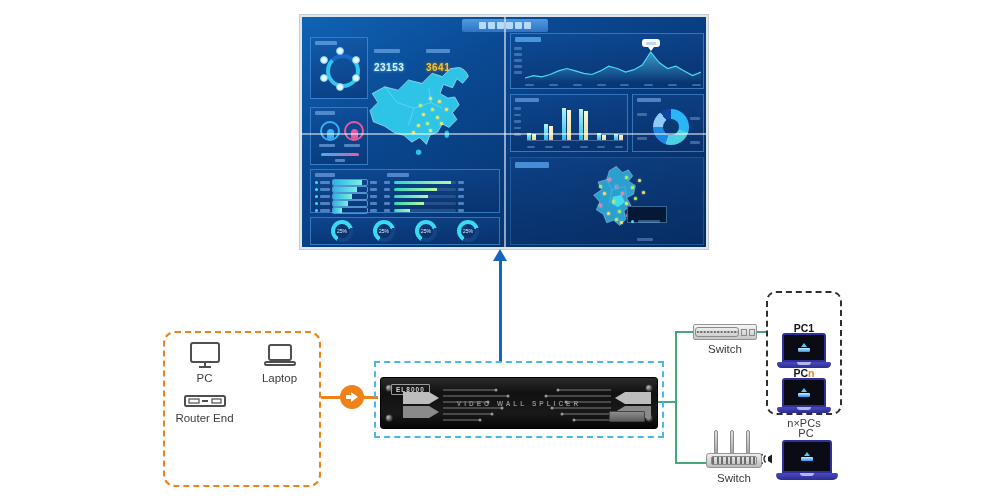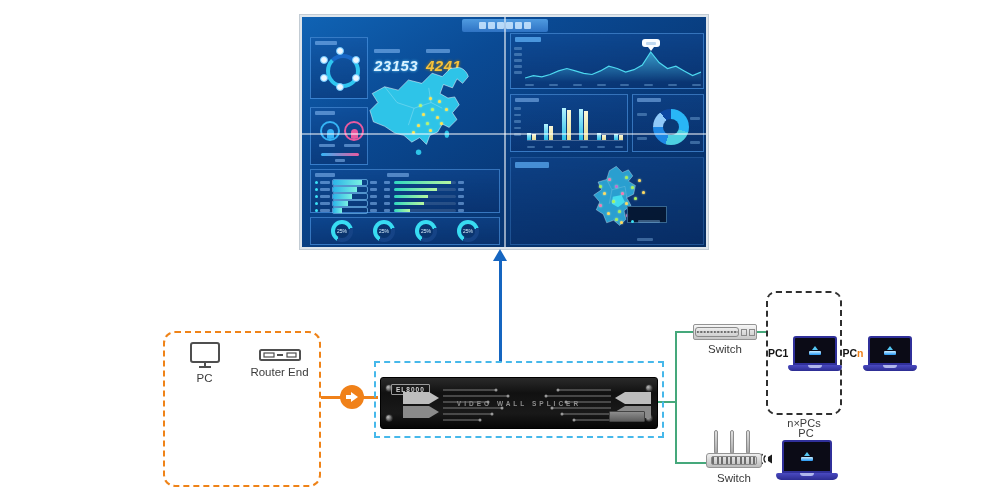--- a/index.html
+++ b/index.html
@@ -13,21 +13,21 @@
   
   .screen{position:absolute;left:300px;top:15px;width:408px;height:234px;
           background:linear-gradient(150deg,#1063b4 0%,#0a4a94 30%,#083a7a 60%,#062c60 100%);
           border:2px solid #dfe6ec;box-shadow:0 0 0 1px #c3ccd4;box-sizing:border-box;}
   .wall-line-v{position:absolute;left:202px;top:0;width:2px;height:100%;background:rgba(255,255,255,.55);z-index:40;}
   .wall-line-h{position:absolute;left:0;top:116px;width:100%;height:2px;background:rgba(255,255,255,.5);z-index:40;}
   .dash-title{position:absolute;left:160px;top:2px;width:86px;height:13px;border-radius:2px;
           background:linear-gradient(#4f9be0,#2f73c4);display:flex;align-items:center;justify-content:center;gap:2px;}
   .panel{position:absolute;border:1px solid rgba(95,175,255,.5);
           background:linear-gradient(rgba(25,80,160,.25),rgba(10,45,105,.45));box-sizing:border-box;}
-  .stat-val{font-style:italic;font-weight:bold;font-size:15px;letter-spacing:.5px;}
+  .stat-val{font-weight:bold;font-size:10px;letter-spacing:.5px;}
   .stat-cyan{color:#d9f1ff;text-shadow:0 0 3px #57c8ff;}
   .stat-yellow{color:#f5c23c;text-shadow:0 0 3px #b98400;}
   .map-dot{position:absolute;width:3px;height:3px;border-radius:50%;box-shadow:0 0 2px rgba(255,255,150,.9);}
   
   .ring1{position:absolute;left:15px;top:16px;width:26px;height:26px;border-radius:50%;
          border:4px solid #2fc6f0;border-top-color:#1868c8;}
   .node{position:absolute;width:6px;height:6px;border-radius:50%;background:#eaf6ff;border:1px solid #6cc8ff;}
   .person-c{width:16px;height:16px;border-radius:50%;display:flex;align-items:flex-end;justify-content:center;overflow:hidden;}
   .person-b{width:7px;height:10px;border-radius:4px 4px 0 0;}
   
@@ -96,22 +96,22 @@
   
   .switch{position:absolute;left:693px;top:324px;width:64px;height:16px;border:1px solid #949494;
       border-radius:2px;background:linear-gradient(180deg,#f7f7f7,#c6c6c6);box-sizing:border-box;
       display:flex;align-items:center;justify-content:center;gap:2px;z-index:3;}
   .sw-ports{width:42px;height:8px;border:1px solid #8a8a8a;border-radius:3px;
       background-image:radial-gradient(circle at 2px 50%,#6e6e6e .9px,transparent 1.3px);
       background-size:3.4px 100%;}
   .sw-sq{width:4px;height:5px;border:1px solid #8a8a8a;}
   .net-label{position:absolute;font-size:11.5px;color:#3a3a3a;text-align:center;}
   .pc-group{position:absolute;left:766px;top:291px;width:76px;height:124px;border:2px dashed #2f2f2f;
-      border-radius:10px;box-sizing:border-box;display:flex;flex-direction:row;align-items:center;
-      justify-content:flex-start;background:#fff;z-index:2;}
+      border-radius:10px;box-sizing:border-box;display:flex;flex-direction:column;align-items:center;
+      justify-content:flex-end;background:#fff;z-index:2;}
   .pcg-label{font-size:10.5px;color:#141414;font-weight:bold;line-height:10px;}
   .n-orange{color:#f08119;}
   .laptop{display:flex;flex-direction:column;align-items:center;}
   .lt-screen{width:40px;height:25px;background:#0b0b16;border:2px solid #30309a;border-radius:3px 3px 0 0;
       display:flex;flex-direction:column;align-items:center;justify-content:center;gap:1px;}
   .up-arrow{width:0;height:0;border-left:3px solid transparent;border-right:3px solid transparent;
       border-bottom:4px solid #55c8f5;}
   .up-bar{width:12px;height:4px;background:linear-gradient(#cdeeff,#2196f3);border-radius:1px;}
   .lt-base{width:54px;height:6px;background:linear-gradient(#4a4ac0,#2c2c92);
       border-radius:2px 2px 5px 5px;display:flex;justify-content:center;}
@@ -164,21 +164,21 @@
       <span style="position:absolute;left:10px;top:45px;width:38px;height:3px;border-radius:2px;background:linear-gradient(90deg,#35b4f5,#e85aa0)"></span>
       <span class="bb" style="width:10px;height:3px;position:absolute;left:24px;top:51px"></span>
     </div>
 
     <div class="abs" style="left:72px;top:22px">
       <span class="bb" style="width:26px;height:4px"></span><br>
       <span class="stat-val stat-cyan">23153</span>
     </div>
     <div class="abs" style="left:124px;top:22px">
       <span class="bb" style="width:24px;height:4px"></span><br>
-      <span class="stat-val stat-yellow">4241</span>
+      <span class="stat-val stat-yellow">3641</span>
     </div>
 
     <div class="abs" style="left:58px;top:46px;width:142px;height:104px">
       <svg width="142" height="104" viewBox="0 0 120 92" style="position:absolute;inset:0">
         <path d="M84,4 C88,4 92,8 93,12 L88,18 L83,14 L79,22 L71,19 L68,27 L75,31 L81,30 L85,37 L79,44 L83,50 L76,57 L70,54 L66,61 L59,64 L56,72 L50,66 L43,70 L36,64 L28,62 L19,56 L9,52 L6,42 L13,35 L8,27 L19,21 L31,24 L40,15 L52,18 L61,9 L70,12 L77,5 Z" fill="#2ec4e8" stroke="rgba(255,255,255,.55)" stroke-width="0.8"></path>
         <path d="M19,21 L30,35 L45,40 M45,40 L60,35 L70,40 M45,40 L40,55 M60,35 L58,22" stroke="rgba(255,255,255,.35)" stroke-width="0.6" fill="none"></path>
         <ellipse cx="74" cy="63" rx="2" ry="3.2" fill="#2ec4e8"></ellipse>
         <circle cx="49" cy="79" r="2.4" fill="#2ec4e8"></circle>
       </svg>
     <span class="map-dot" style="left: 48.3333%; top: 32.6087%; background: rgb(255, 227, 77);"></span>
@@ -442,20 +442,27 @@
   <div class="line green" style="left:676px;top:462px;width:31px;height:2px"></div>
 
   <div class="src-box">
     <div class="src-item">
       <svg width="36" height="28" viewBox="0 0 36 28">
         <rect x="4" y="2" width="28" height="19" rx="2"></rect>
           <line x1="18" y1="21" x2="18" y2="25"></line>
           <line x1="12" y1="26" x2="24" y2="26"></line>
       </svg>
       <span class="src-label">PC</span>
+    </div>
+    <div class="src-item">
+      <svg width="36" height="28" viewBox="0 0 36 28">
+        <rect x="7" y="4" width="22" height="15" rx="2"></rect>
+          <rect x="3" y="21" width="30" height="3" rx="1.5"></rect>
+      </svg>
+      <span class="src-label">Laptop</span>
     </div>
     <div class="src-item">
       <svg width="46" height="16" viewBox="0 0 46 16">
         <rect x="3" y="3" width="40" height="10" rx="1.5"></rect>
         <rect x="7" y="6" width="10" height="4" stroke-width="1.2"></rect>
           <line x1="20" y1="8" x2="26" y2="8"></line>
         <rect x="30" y="6" width="9" height="4" stroke-width="1.2"></rect>
       </svg>
       <span class="src-label">Router End</span>
     </div>

